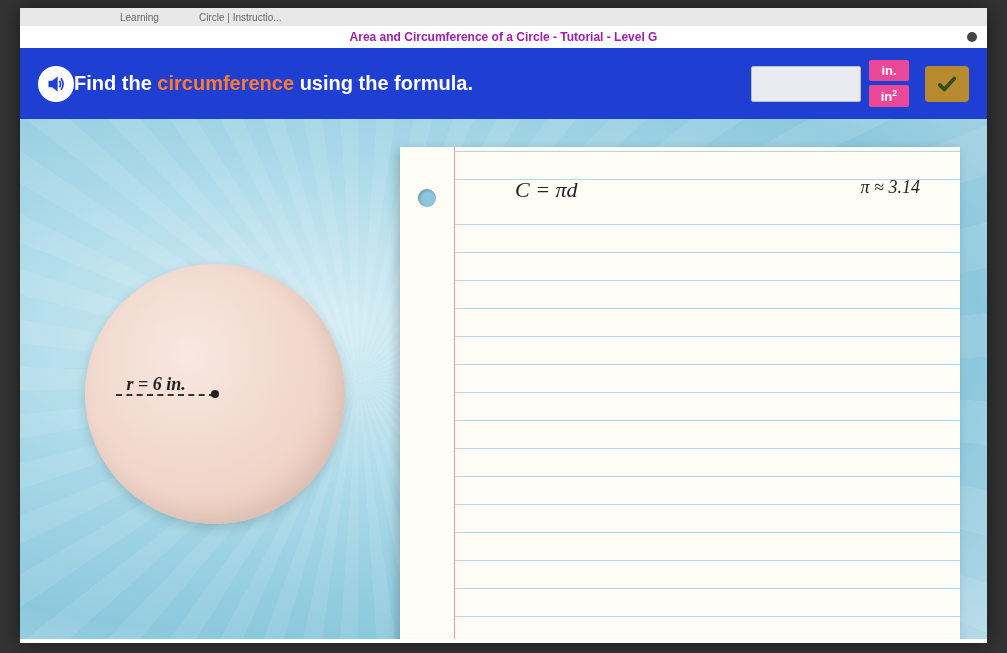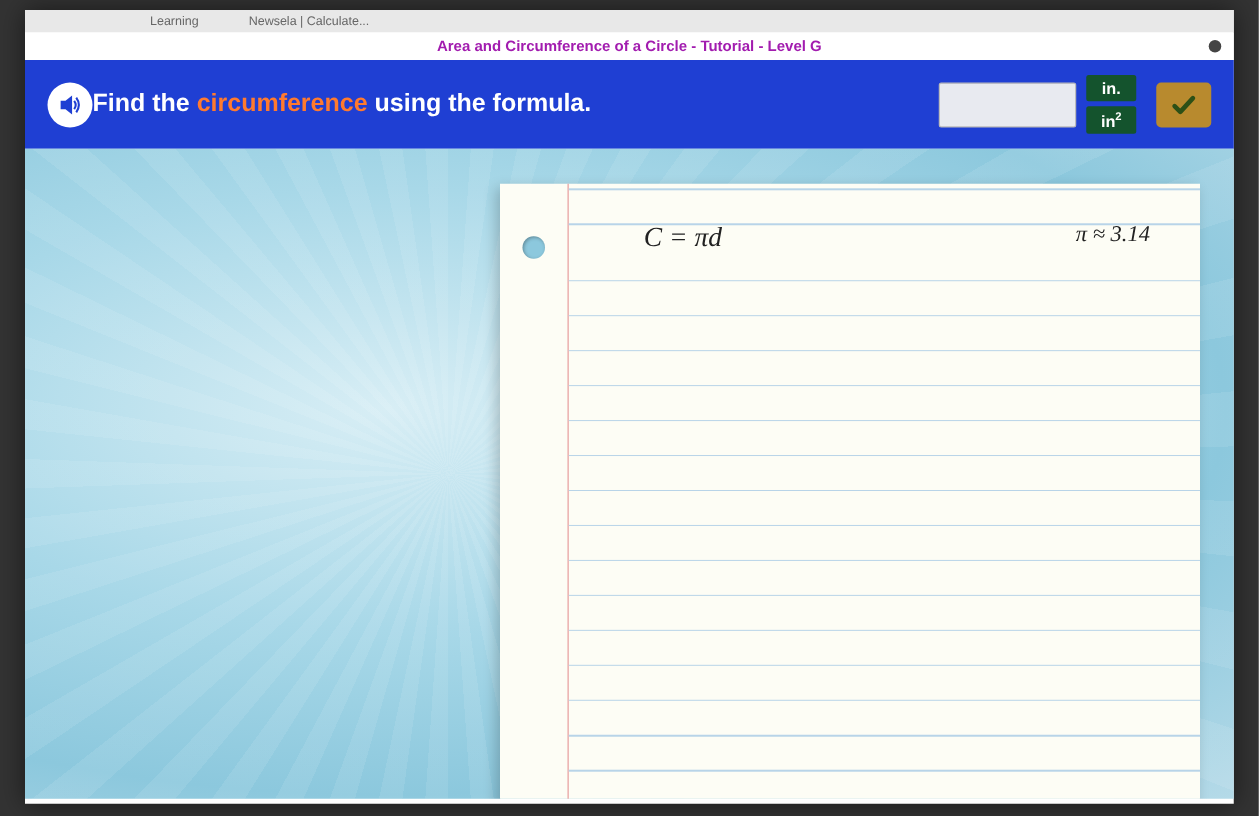--- a/index.html
+++ b/index.html
@@ -87,21 +87,21 @@
       border-radius: 2px;
       font-size: 16px;
       padding: 0 6px;
     }
     .unit-stack {
       display: flex;
       flex-direction: column;
       gap: 4px;
     }
     .unit-btn {
-      background: #14532d;
+      background: #ec4899;
       color: #fff;
       font-weight: bold;
       font-size: 13px;
       padding: 3px 10px;
       border-radius: 2px;
       cursor: pointer;
       text-align: center;
       min-width: 40px;
     }
     .sup { font-size: 9px; vertical-align: super; }
@@ -219,21 +219,21 @@
       font-size: 18px;
       color: #222;
     }
   </style>
 </head>
 <body>
 
 <div class="screen">
   <div class="tab-bar">
     <span>Learning</span>
-    <span>Newsela | Calculate...</span>
+    <span>Circle | Instructio...</span>
   </div>
 
   <div class="title-bar">
     <span>Area and Circumference of a Circle - Tutorial - Level G</span>
     <span class="title-dot"></span>
   </div>
 
   <div class="instruction-bar">
     <div class="audio-btn">
       <svg width="20" height="20" viewBox="0 0 24 24" fill="none" stroke="#1f3fd3" stroke-width="2">
@@ -257,20 +257,27 @@
         <svg width="26" height="22" viewBox="0 0 24 24" fill="none" stroke="#2d5016" stroke-width="4" stroke-linecap="round" stroke-linejoin="round">
           <polyline points="4,13 9,18 20,6"></polyline>
         </svg>
       </div>
     </div>
   </div>
 
   <div class="workspace">
     <div class="rays"></div>
 
+    <div class="circle-container">
+      <div class="circle">
+        <div class="radius-line"></div>
+        <div class="center-dot"></div>
+        <div class="radius-label">r = 6 in.</div>
+      </div>
+    </div>
 
     <div class="notebook">
       <div class="notebook-margin">
         <div class="hole" style="top:42px"></div>
       </div>
       <div class="notebook-lines">
         <div class="formula">C = πd</div>
         <div class="pi-value">π ≈ 3.14</div>
       </div>
     </div>

